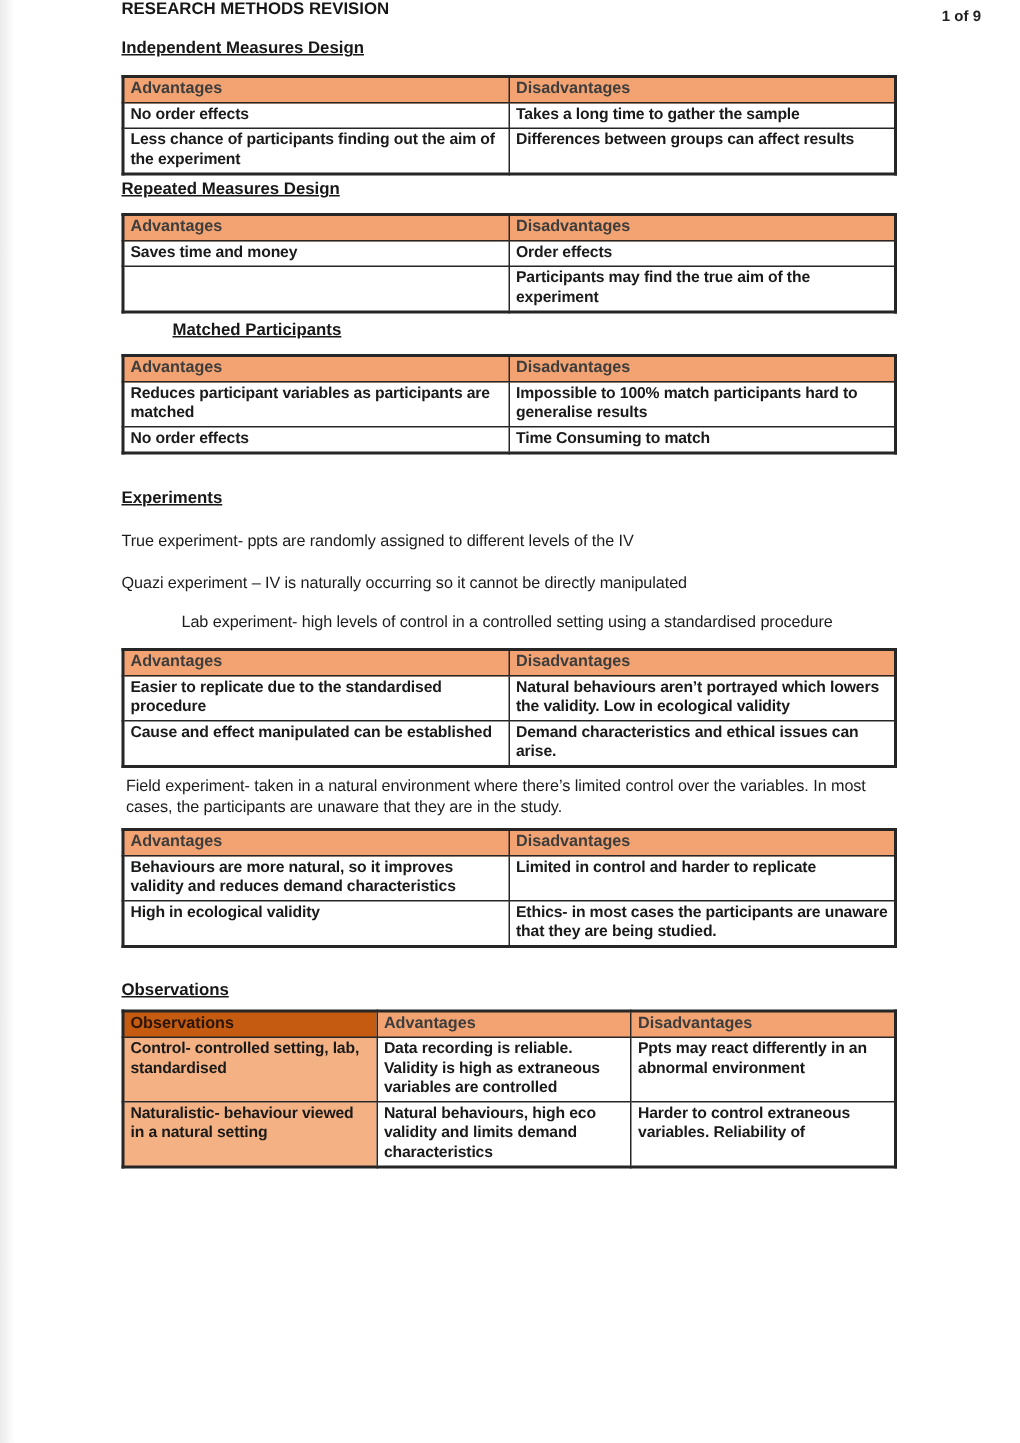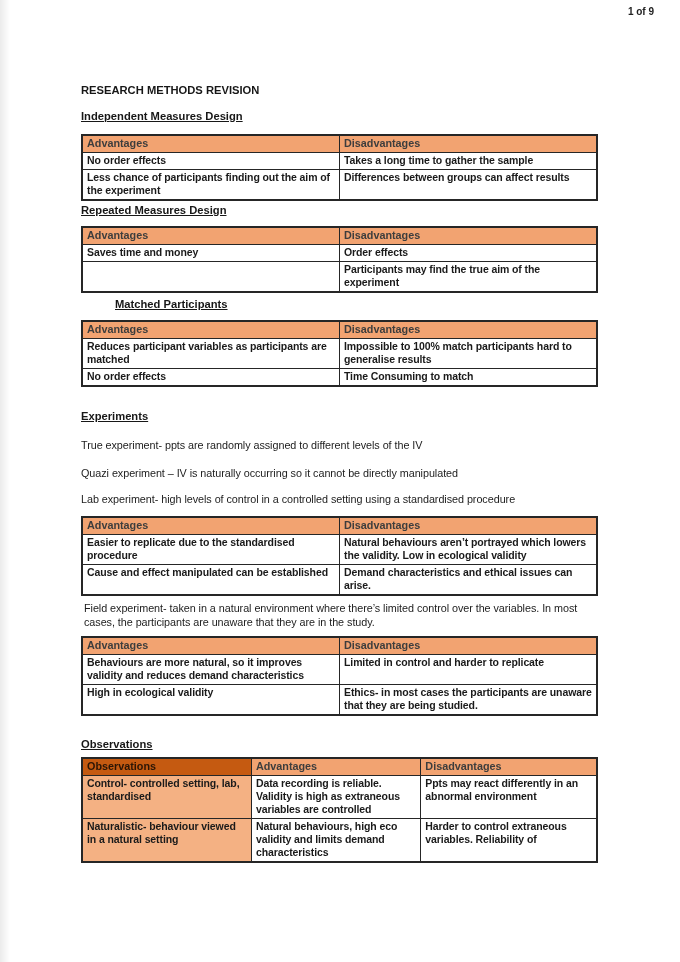--- a/index.html
+++ b/index.html
@@ -16,33 +16,32 @@
     background:linear-gradient(to right, #ebebeb, #ffffff);
   }
   .pagenum {
     position:absolute; top:6px; right:26px;
     font-size:10px; font-weight:600; color:#222;
   }
   .content {
     position:absolute; left:81px; top:0; width:517px;
   }
   .doc-title {
-    margin-top:84px;
     font-size:11.2px; font-weight:600; line-height:13px;
     color:#171717;
   }
   .heading {
     font-size:11.2px; font-weight:700; line-height:13px;
     text-decoration:underline; color:#171717;
   }
   .mt13 { margin-top:13px; } .mt11 { margin-top:11px; }
   .mt3  { margin-top:3px; }  .mt9  { margin-top:9px; }
   .mt5  { margin-top:5px;padding-left:34px; }  .mt23 { margin-top:23px; }
   .mt14 { margin-top:14px; } .mt15 { margin-top:15px; }
-  .mt12 { margin-top:12px; } .mt10 { margin-top:10px; }
+  .mt12 { margin-top:12px;margin-left:40px; } .mt10 { margin-top:10px; }
   .mt7  { margin-top:7px; }  .mt22 { margin-top:22px; }
   .mt6  { margin-top:6px; }
   .para {
     font-size:10.8px; line-height:14px; letter-spacing:-0.05px;
     color:#1c1c1c;
   }
   .para-indent { padding-left:3px; }
   table.doc-table {
     width:100%;
     border-collapse:collapse;

